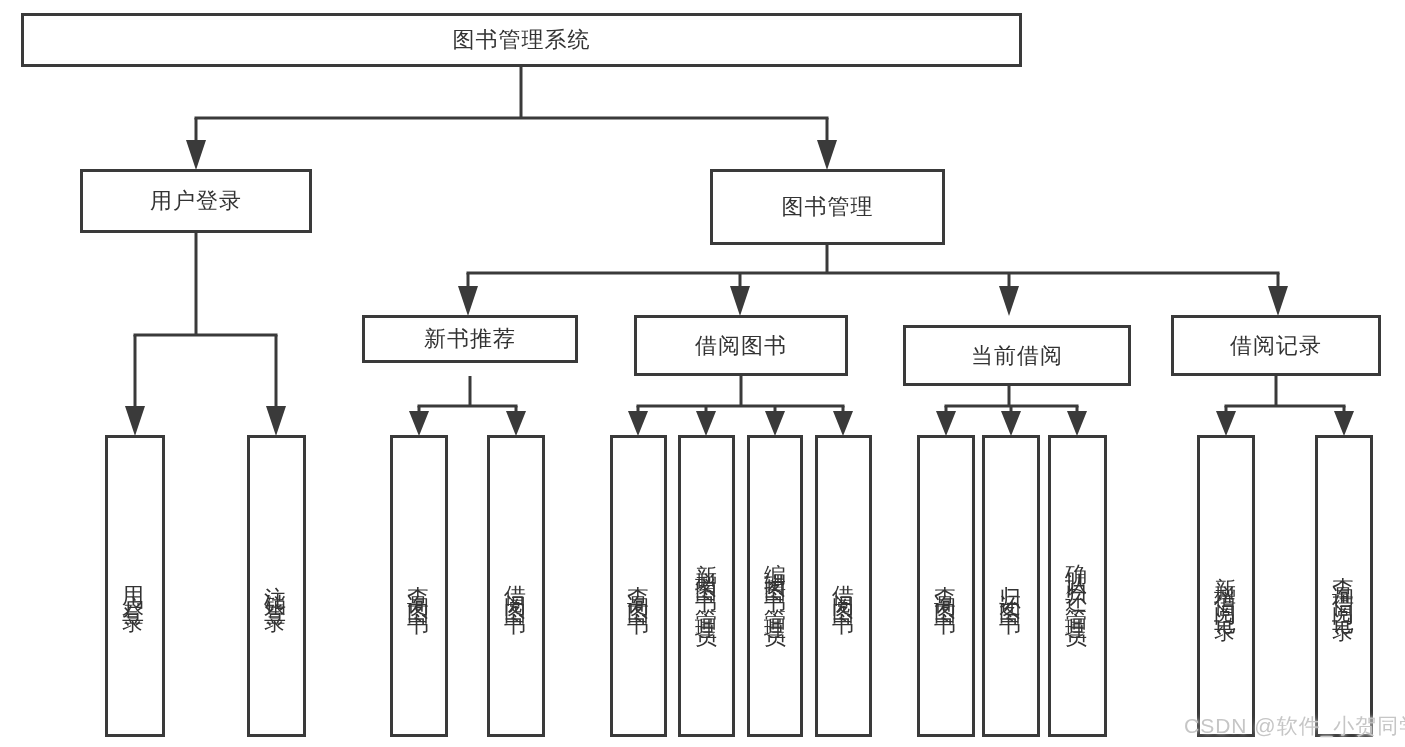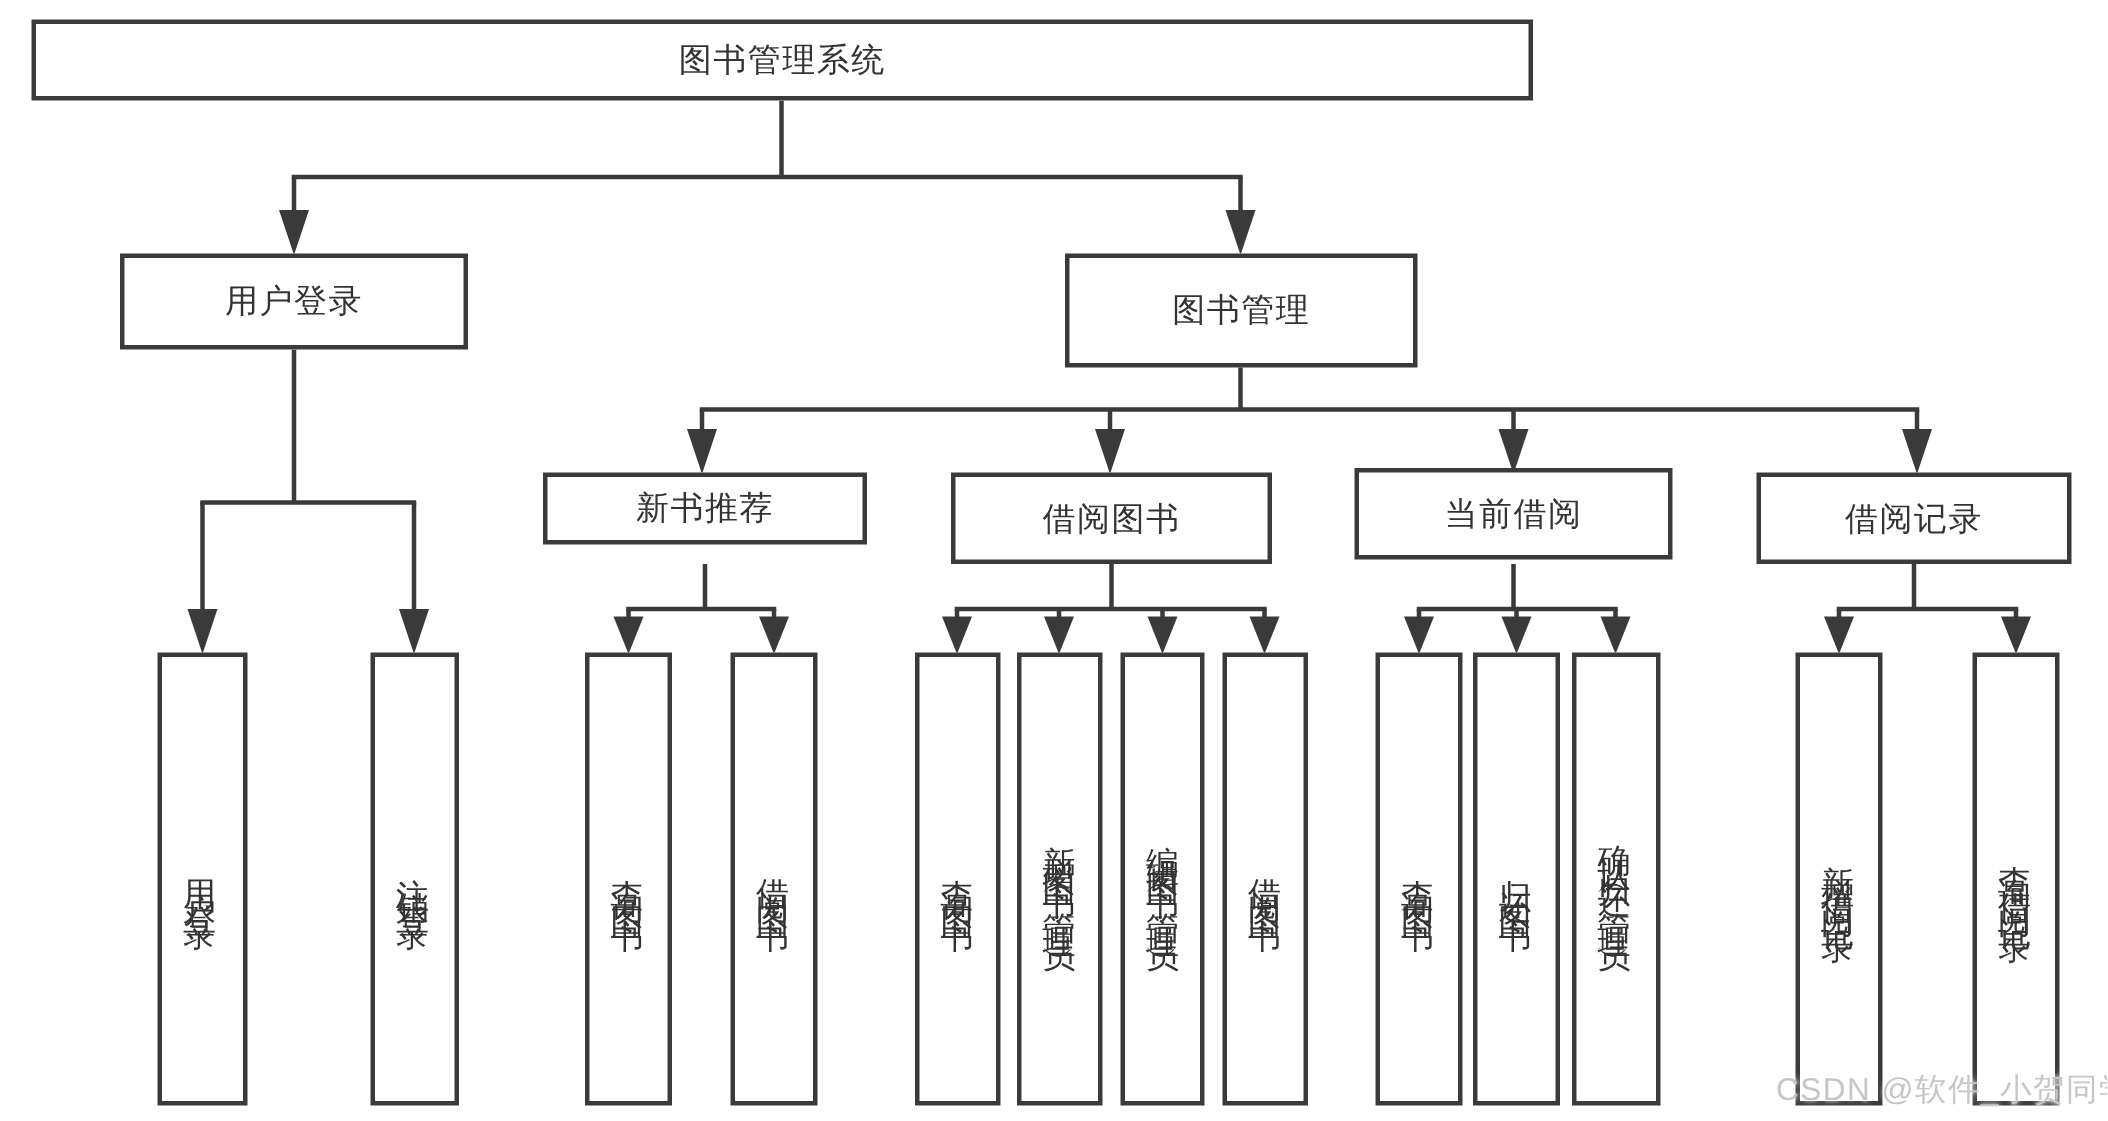--- a/index.html
+++ b/index.html
@@ -107,21 +107,21 @@
       <polygon points="1334,411 1354,411 1344,436" fill="#3a3a3a"></polygon>
     </svg>
 
   <div class="node h" style="left:21px;top:13px;width:1001px;height:54px">图书管理系统</div>
 
   <div class="node h" style="left:80px;top:169px;width:232px;height:64px">用户登录</div>
   <div class="node h" style="left:710px;top:169px;width:235px;height:76px">图书管理</div>
 
   <div class="node h" style="left:362px;top:315px;width:216px;height:48px">新书推荐</div>
   <div class="node h" style="left:634px;top:315px;width:214px;height:61px">借阅图书</div>
-  <div class="node h" style="left:903px;top:312px;width:212px;height:61px">当前借阅</div>
+  <div class="node h" style="left:903px;top:325px;width:228px;height:61px">当前借阅</div>
   <div class="node h" style="left:1171px;top:315px;width:210px;height:61px">借阅记录</div>
 
   <div class="node v" style="left:105px;top:435px;width:60px;height:302px">用户登录</div>
   <div class="node v" style="left:247px;top:435px;width:59px;height:302px">注销登录</div>
 
   <div class="node v" style="left:390px;top:435px;width:58px;height:302px">查询图书</div>
   <div class="node v" style="left:487px;top:435px;width:58px;height:302px">借阅图书</div>
 
   <div class="node v" style="left:610px;top:435px;width:57px;height:302px">查询图书</div>
   <div class="node v" style="left:678px;top:435px;width:57px;height:302px">新增图书（管理员）</div>

